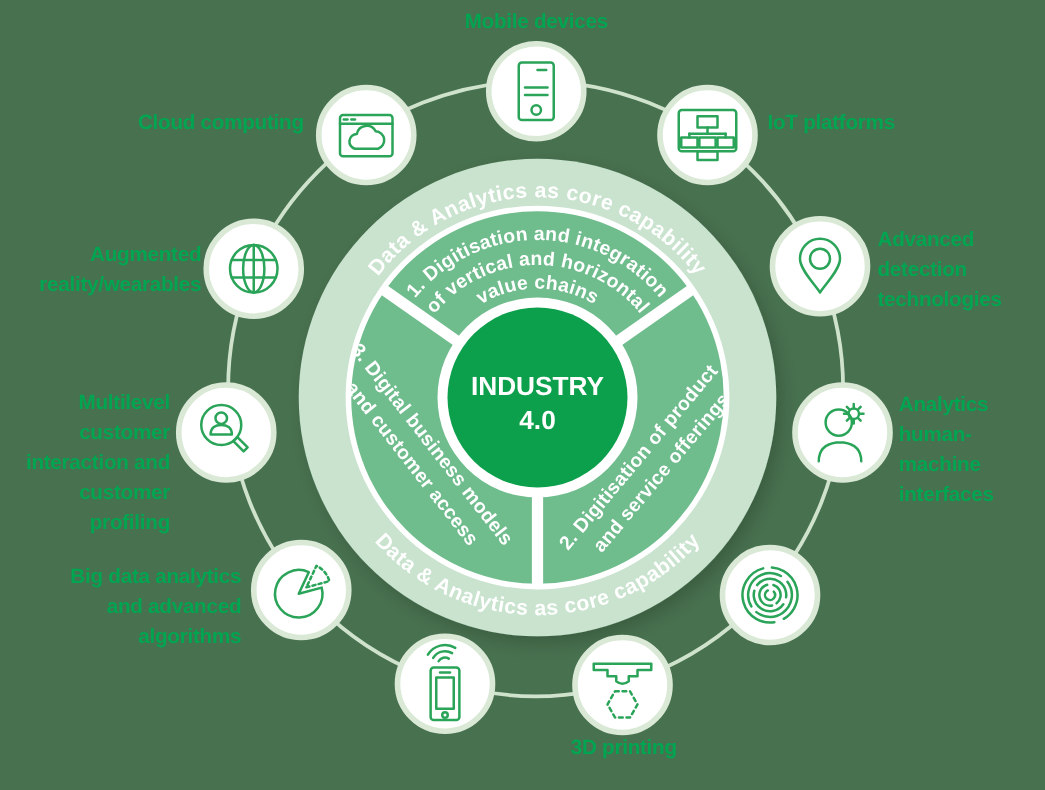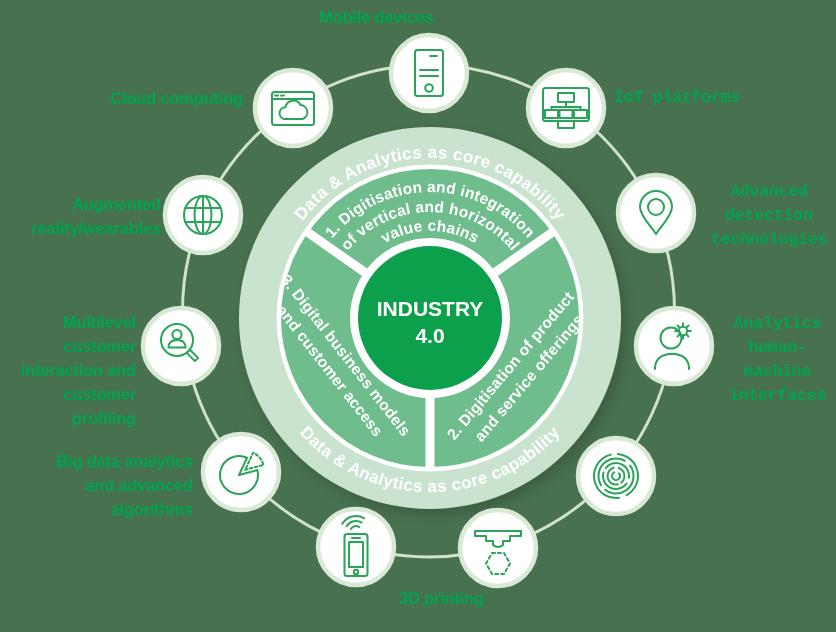--- a/index.html
+++ b/index.html
@@ -28,23 +28,23 @@
   
   .label{
     position:absolute;
     color:#00a551;
     font-weight:bold;
     font-size:16.5px;
     line-height:24px;
     white-space:pre-line;
     letter-spacing:-0.2px;
   }
-  .l-left{text-align:center;font-family:Liberation Mono, monospace;}
+  .l-left{text-align:left;}
   .l-right{text-align:right;}
-  .l-center{}
+  .l-center{text-align:center;}
 </style>
 </head>
 <body>
 
 <div class="stage">
 
 <svg width="836" height="632" viewBox="0 0 836 632">
   <defs>
     <filter id="soft" x="-20%" y="-20%" width="140%" height="140%">
       <feDropShadow dx="5" dy="6" stdDeviation="7" flood-color="#000000" flood-opacity="0.18"></feDropShadow>

